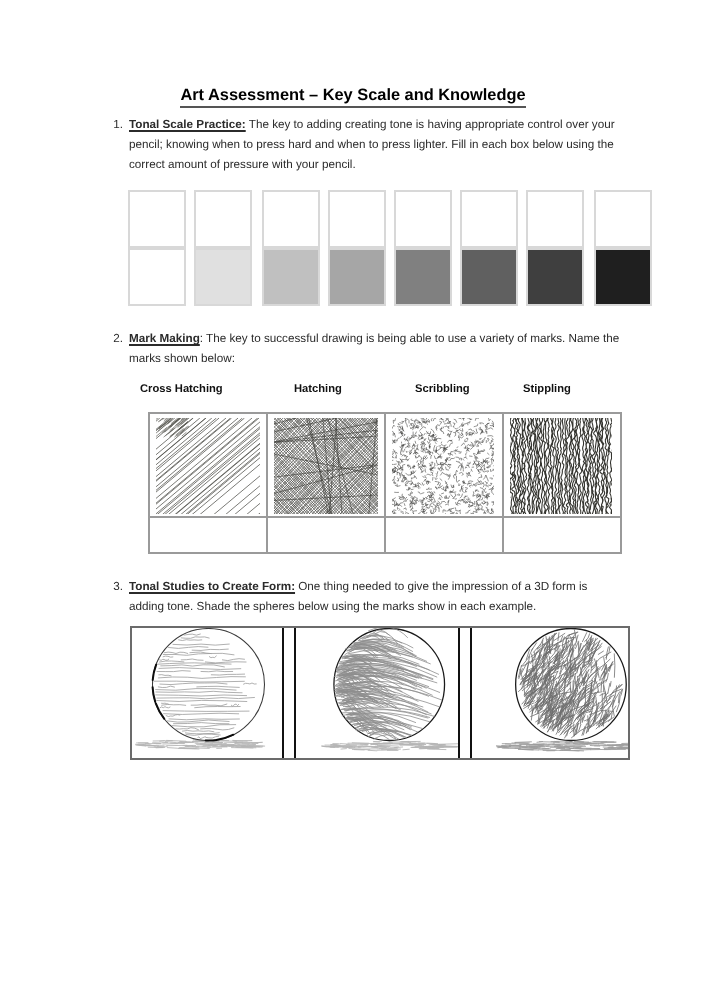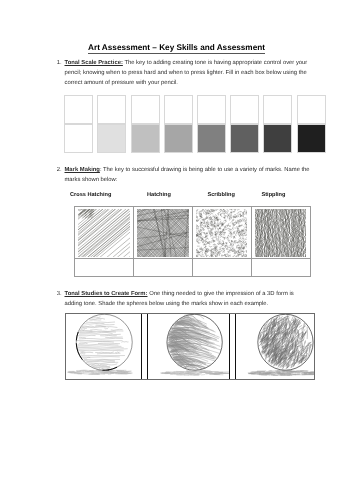--- a/index.html
+++ b/index.html
@@ -61,21 +61,21 @@
                  border-left:1.2px solid #111;box-sizing:border-box;overflow:hidden;}
   .spheres .sc:first-child .simg{border-left:none;}
   .spheres .sc:last-child{border-right:none;}
   .spheres .sc svg{display:block;width:100%;height:100%;}
 </style>
 </head>
 <body>
 
 <div class="page">
 
-  <div class="doc-title"><span>Art Assessment – Key Skills and Assessment</span></div>
+  <div class="doc-title"><span>Art Assessment – Key Scale and Knowledge</span></div>
 
   <div class="task" id="task1">
     <span class="num">1.</span><u>Tonal Scale Practice:</u><span> The key to adding creating tone is having appropriate control over your pencil; knowing when to press hard and when to press lighter. Fill in each box below using the correct amount of pressure with your pencil.</span>
   </div>
 
   <div class="tonal">
     <div class="row" id="tonal-top">
         <div class="cell"></div>
         <div class="cell"></div>
         <div class="cell"></div>

